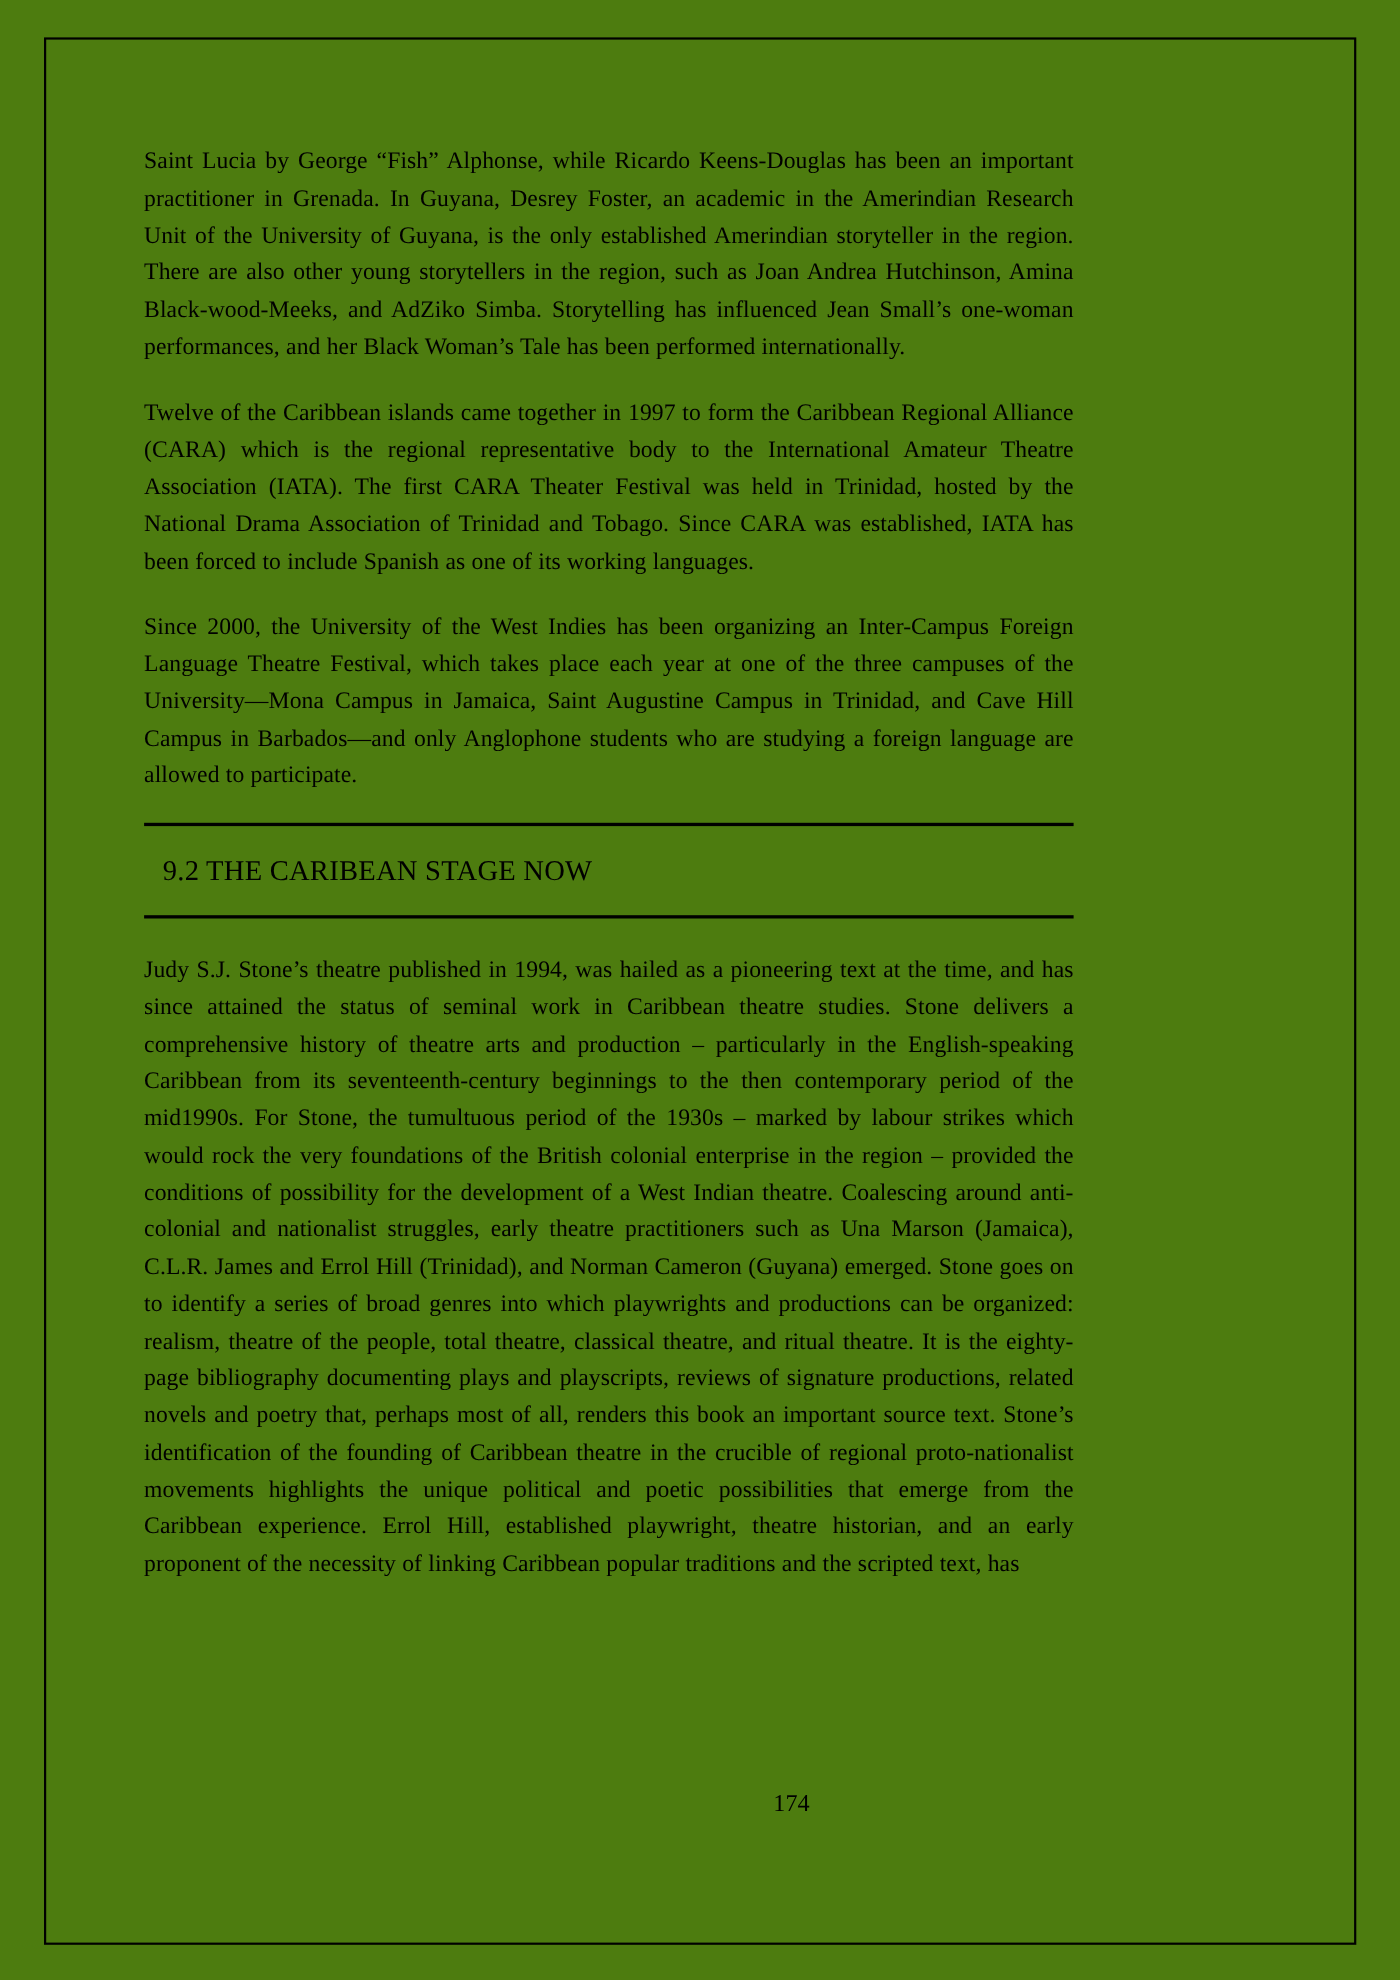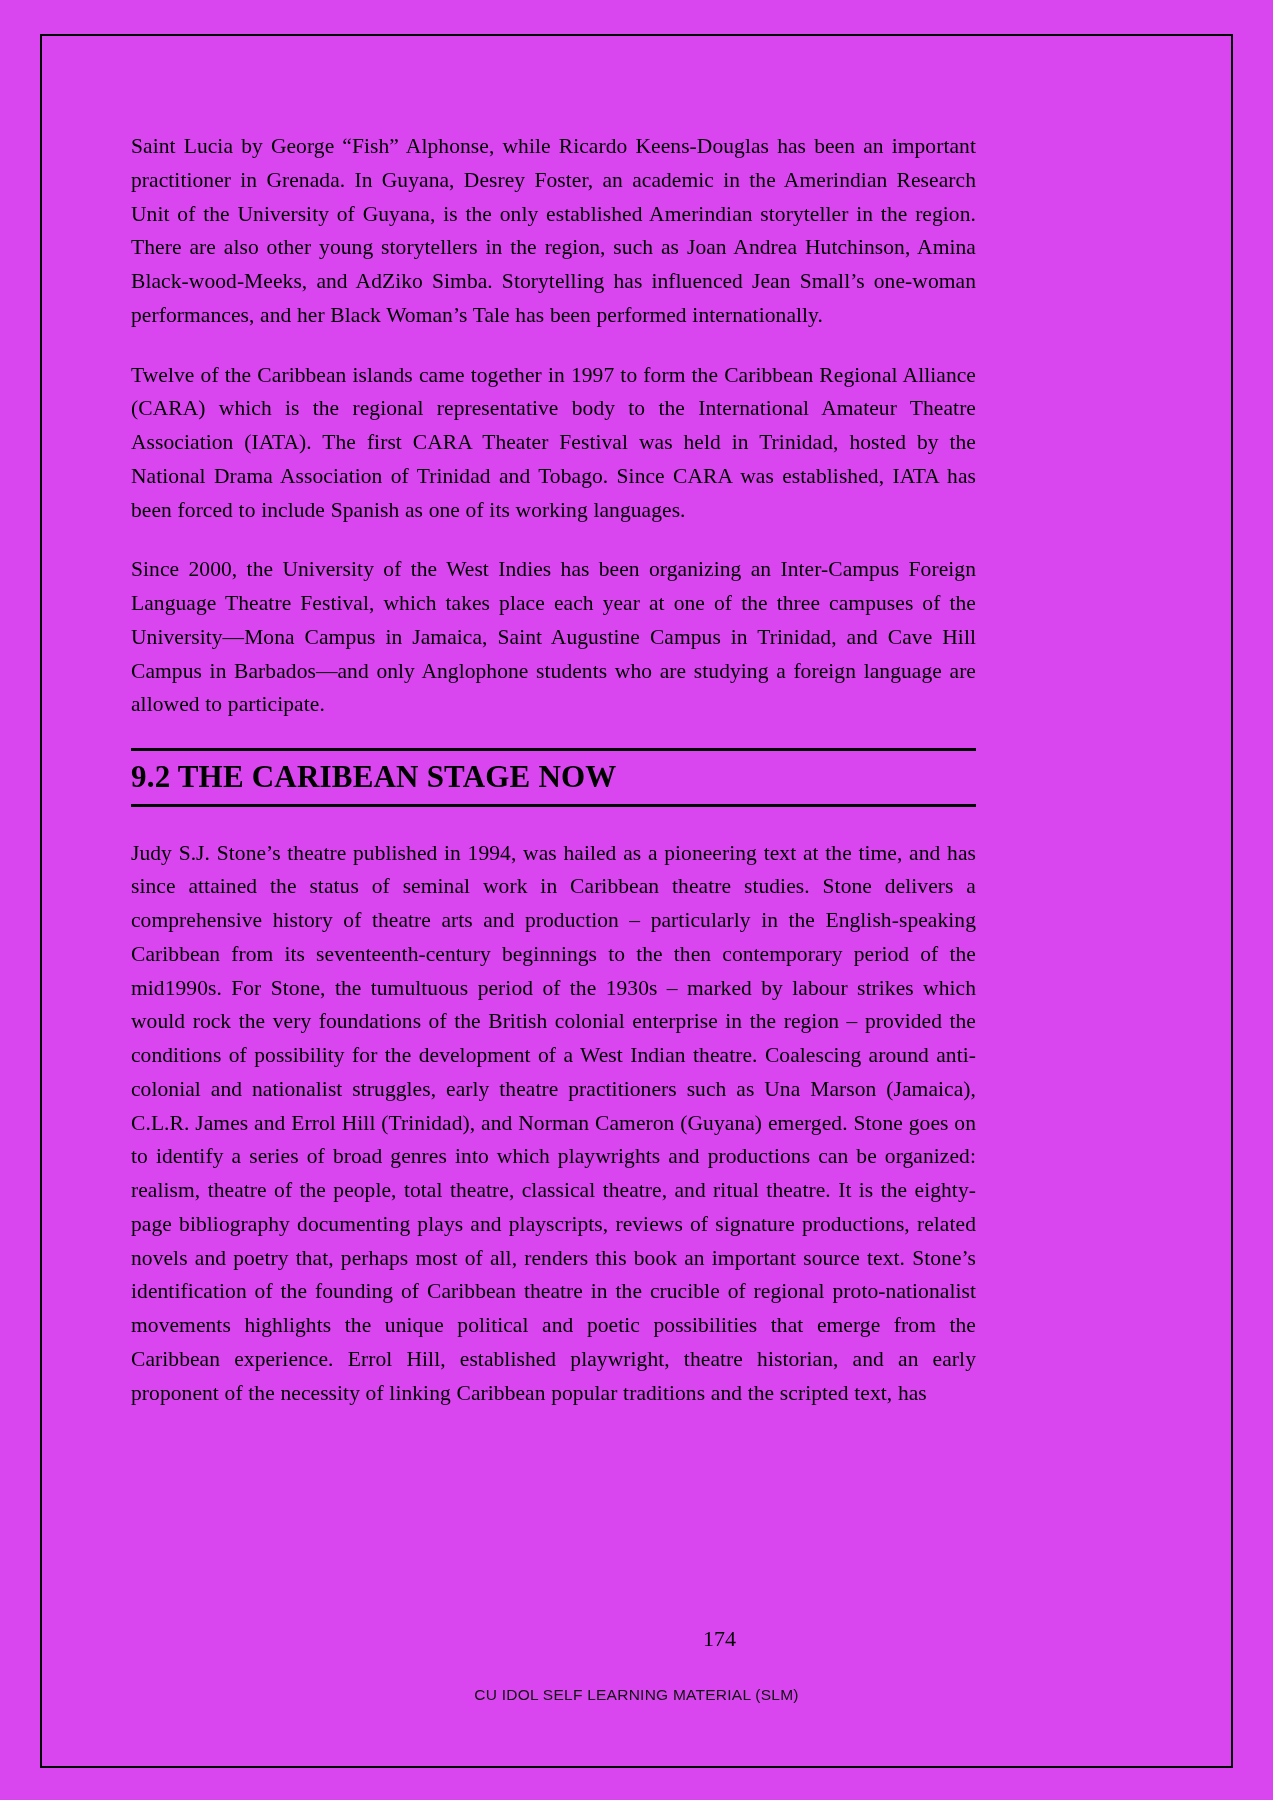--- a/index.html
+++ b/index.html
@@ -15,21 +15,21 @@
     color: #000000;
     -webkit-font-smoothing: antialiased;
   }
 
   .page {
     position: relative;
     box-sizing: border-box;
     width: 1273px;
     height: 1800px;
     padding: 38px 36px 34px 36px;
-    background: #d946ef;
+    background: #4d7c0f;
   }
 
   
   .page-frame {
     position: absolute;
     left: 40px;
     top: 34px;
     right: 40px;
     bottom: 32px;
     border: 2px solid #000000;
@@ -55,24 +55,24 @@
   }
 
   
   .section-heading {
     margin: 6px 0 30px 0;
     border-top: 3px solid #000000;
     border-bottom: 3px solid #000000;
     padding: 9px 0 9px 0;
   }
   .section-heading h2 {
-    margin: 0;
+    margin: 17px;
     font-family: "Liberation Serif", "DejaVu Serif", serif;
-    font-weight: bold;
-    font-size: 31px;
+    font-weight: normal;
+    font-size: 26px;
     line-height: 1.12;
     letter-spacing: 0.2px;
   }
 
   
   .page-number {
     position: absolute;
     right: 131px;
     top: 1628px;
     width: 845px;
@@ -110,15 +110,14 @@
     <div class="section-heading">
       <h2>9.2 THE CARIBEAN STAGE NOW</h2>
     </div>
 
     <p class="body-text">Judy S.J. Stone’s theatre published in 1994, was hailed as a pioneering text at the time, and has since attained the status of seminal work in Caribbean theatre studies. Stone delivers a comprehensive history of theatre arts and production – particularly in the English-speaking Caribbean from its seventeenth-century beginnings to the then contemporary period of the mid1990s. For Stone, the tumultuous period of the 1930s – marked by labour strikes which would rock the very foundations of the British colonial enterprise in the region – provided the conditions of possibility for the development of a West Indian theatre. Coalescing around anti-colonial and nationalist struggles, early theatre practitioners such as Una Marson (Jamaica), C.L.R. James and Errol Hill (Trinidad), and Norman Cameron (Guyana) emerged. Stone goes on to identify a series of broad genres into which playwrights and productions can be organized: realism, theatre of the people, total theatre, classical theatre, and ritual theatre. It is the eighty-page bibliography documenting plays and playscripts, reviews of signature productions, related novels and poetry that, perhaps most of all, renders this book an important source text. Stone’s identification of the founding of Caribbean theatre in the crucible of regional proto-nationalist movements highlights the unique political and poetic possibilities that emerge from the Caribbean experience. Errol Hill, established playwright, theatre historian, and an early proponent of the necessity of linking Caribbean popular traditions and the scripted text, has</p>
 
   </div>
 
   <div class="page-number">174</div>
 
-  <div class="footer-note">CU IDOL SELF LEARNING MATERIAL (SLM)</div>
 
 </div>
 
 </body></html>

